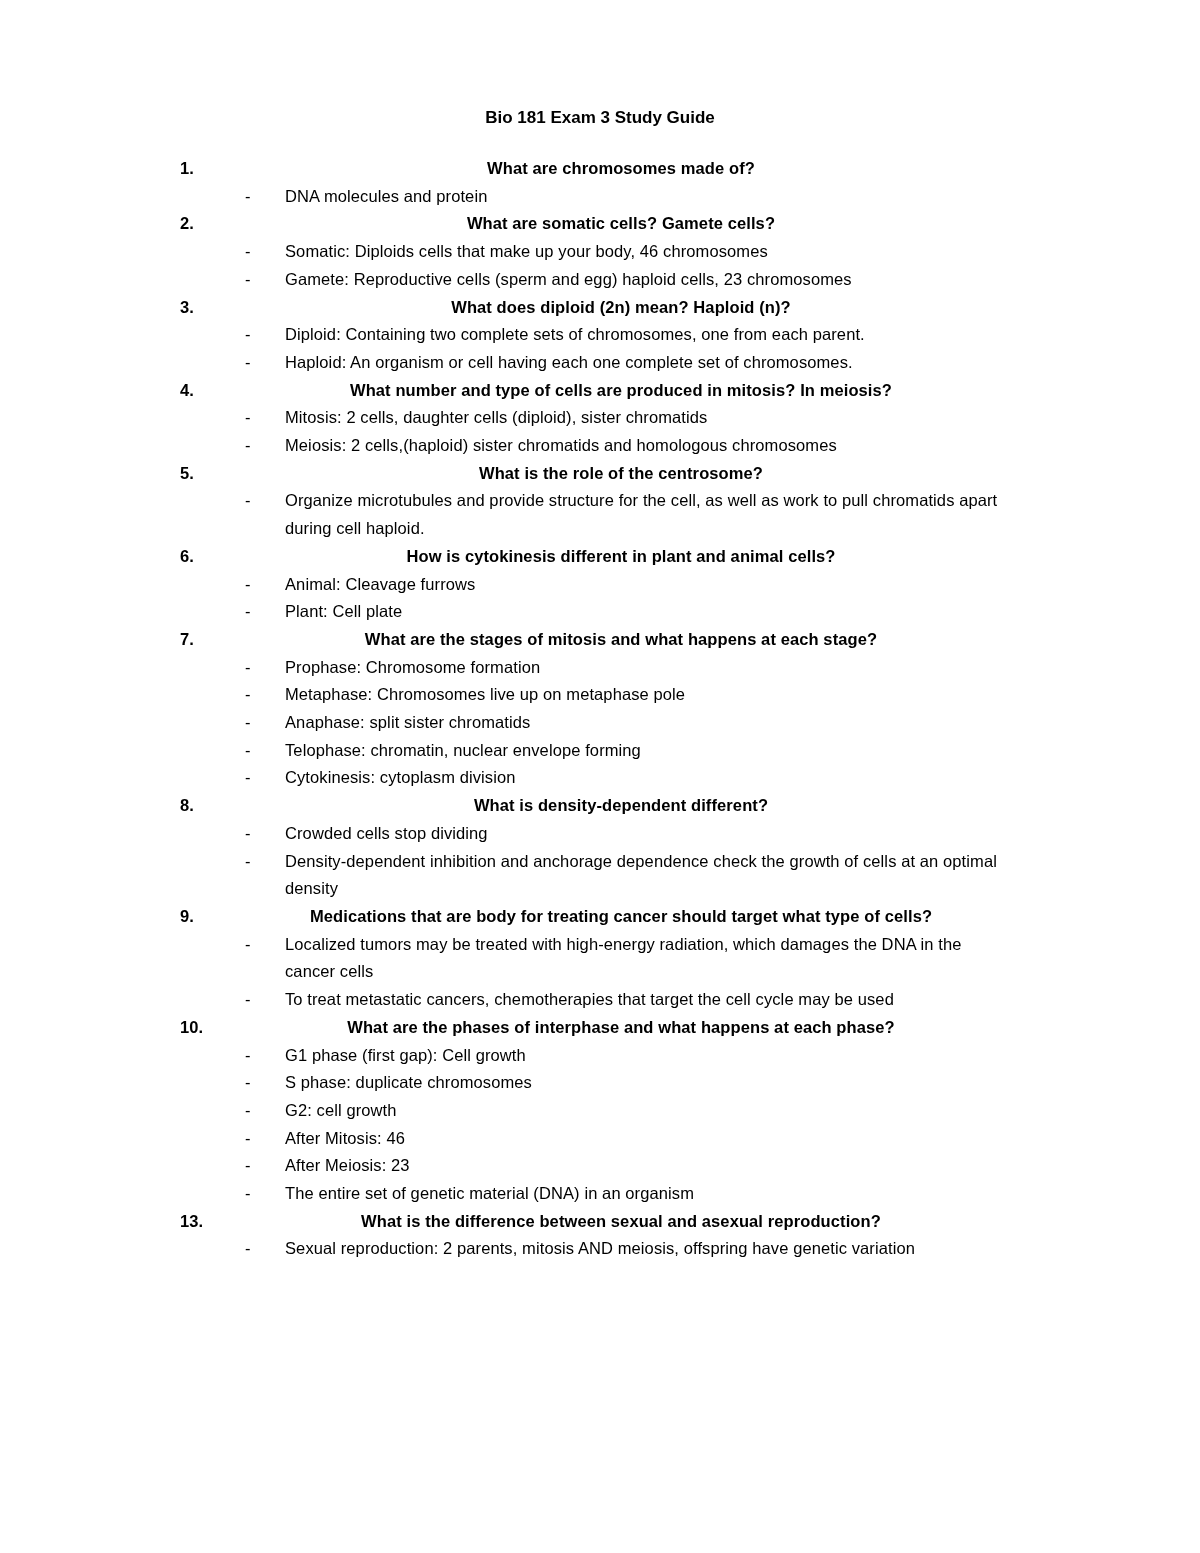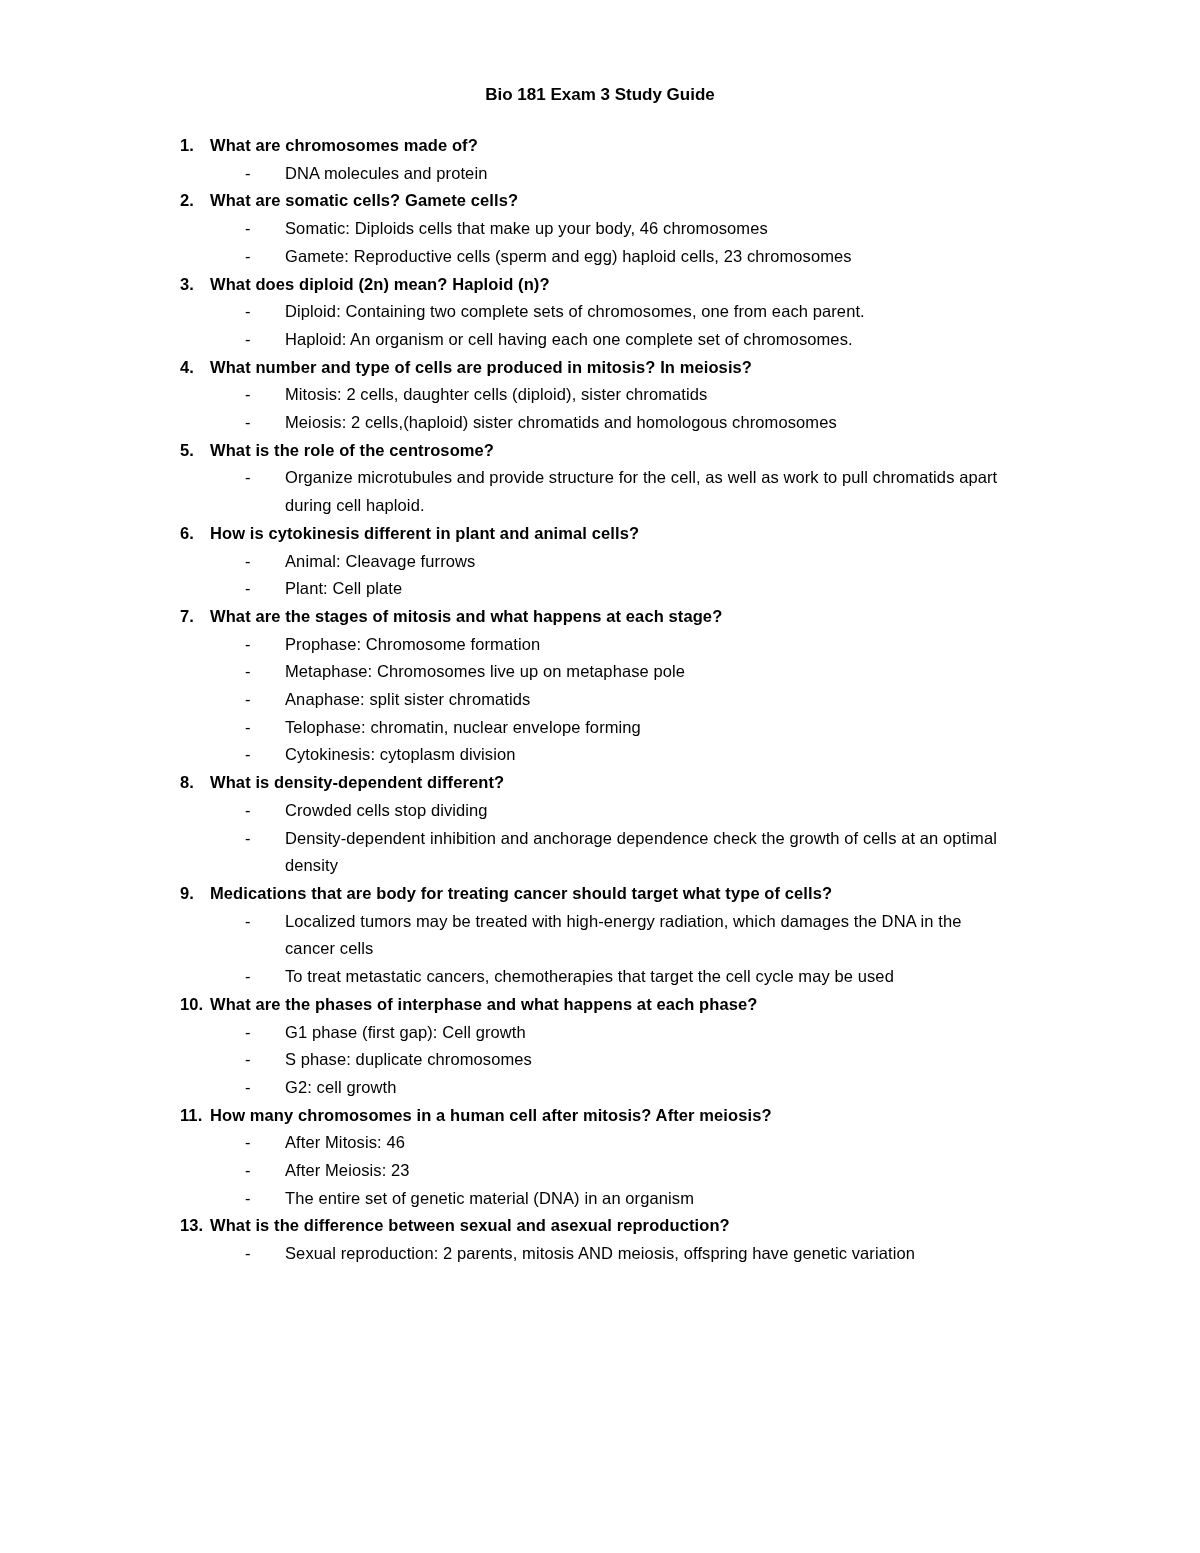--- a/index.html
+++ b/index.html
@@ -11,21 +11,21 @@
     color: #000000;
     font-family: "Liberation Sans", sans-serif;
     overflow: hidden;
   }
   .page {
     position: relative;
     width: 1200px;
     height: 1553px;
   }
   .title {
-    padding-top: 85px;
+    padding-top: 108px;
     text-align: center;
     font-size: 17px;
     font-weight: 700;
     line-height: 20px;
   }
   .content {
     margin: 27px 0 0 180px;
     width: 852px;
     font-size: 16.5px;
     line-height: 27.7px;
@@ -34,20 +34,21 @@
   .q-row {
     display: flex;
     font-weight: 700;
   }
   .q-num {
     flex: none;
     width: 30px;
   }
   .q-text {
     flex: 1;
+    text-align: center;
   }
   .a-row {
     display: flex;
     margin-left: 65px;
   }
   .a-dash {
     flex: none;
     width: 40px;
   }
   .a-text {
@@ -182,24 +183,20 @@
         <span class="a-text">G1 phase (first gap): Cell growth</span>
       </div>
       <div class="a-row">
         <span class="a-dash">-</span>
         <span class="a-text">S phase: duplicate chromosomes</span>
       </div>
       <div class="a-row">
         <span class="a-dash">-</span>
         <span class="a-text">G2: cell growth</span>
       </div>
-      <div class="q-row">
-        <span class="q-num">11.</span>
-        <span class="q-text">How many chromosomes in a human cell after mitosis? After meiosis?</span>
-      </div>
       <div class="a-row">
         <span class="a-dash">-</span>
         <span class="a-text">After Mitosis: 46</span>
       </div>
       <div class="a-row">
         <span class="a-dash">-</span>
         <span class="a-text">After Meiosis: 23</span>
       </div>
       <div class="a-row">
         <span class="a-dash">-</span>

